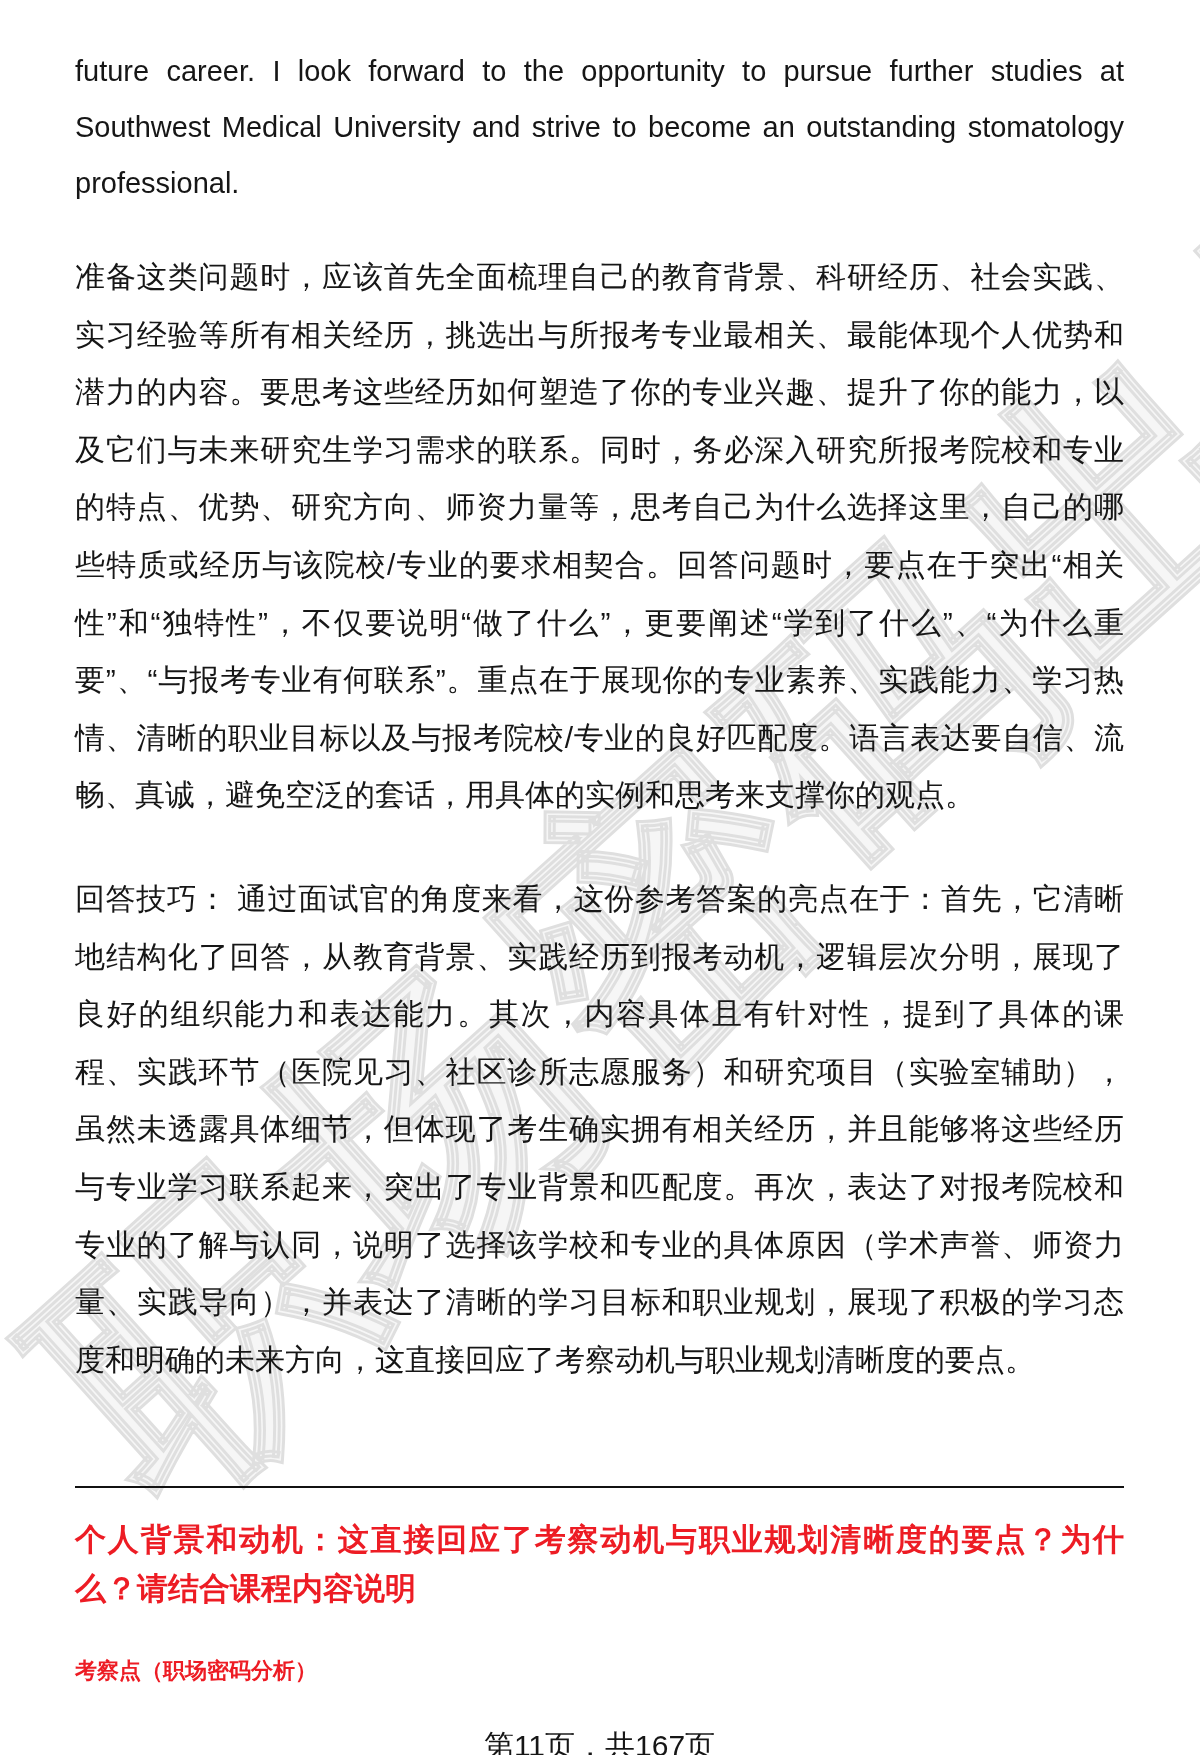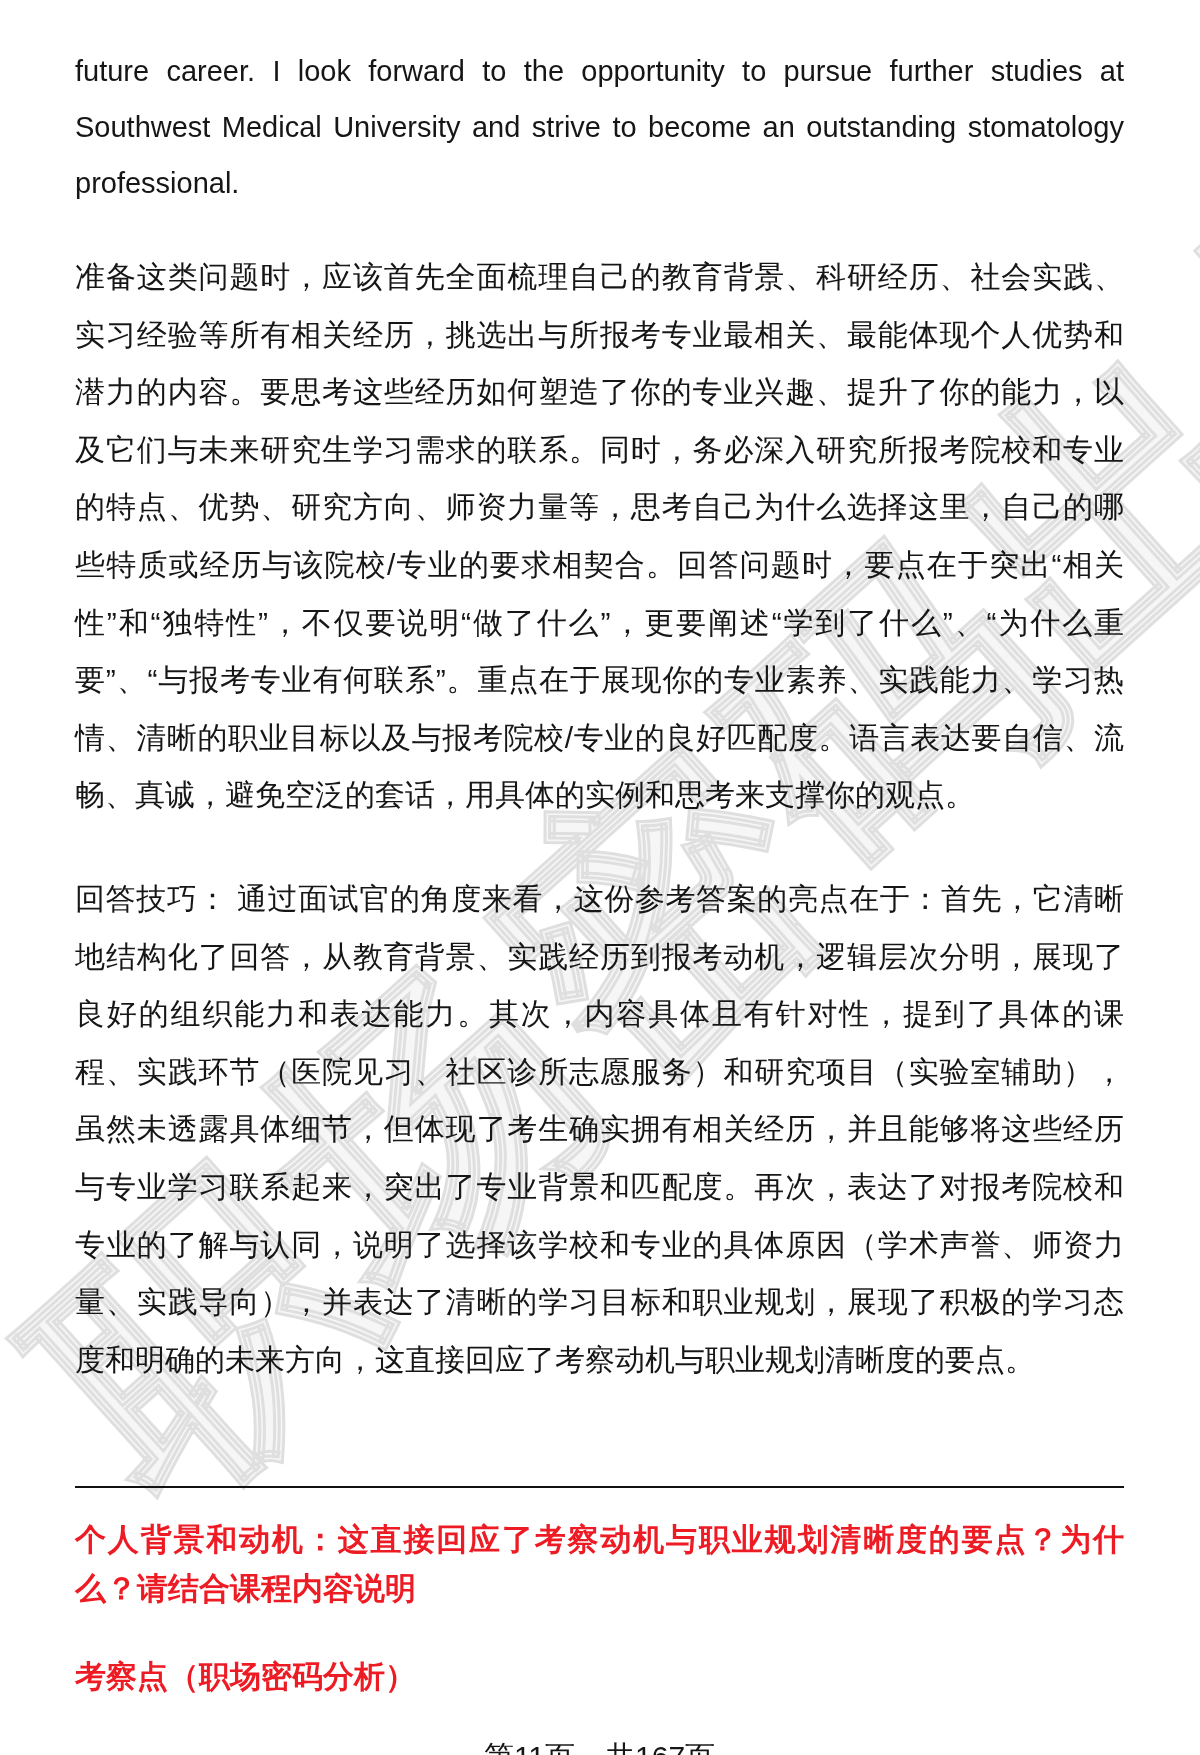--- a/index.html
+++ b/index.html
@@ -62,21 +62,21 @@
   h2.question-heading {
     margin: 28px 0 0 0;
     font-size: 31px;
     font-weight: bold;
     line-height: 1.58;
     text-align: justify;
     min-height: 96px;
   }
   h3.exam-heading {
     margin: 44px 0 16px 0;
-    font-size: 31px;
+    font-size: 22px;
     font-weight: bold;
     line-height: 1.2;
   }
   .page-footer {
     margin-top: 42px;
     text-align: center;
     font-size: 30px;
     color: #161616;
   }
 </style>

